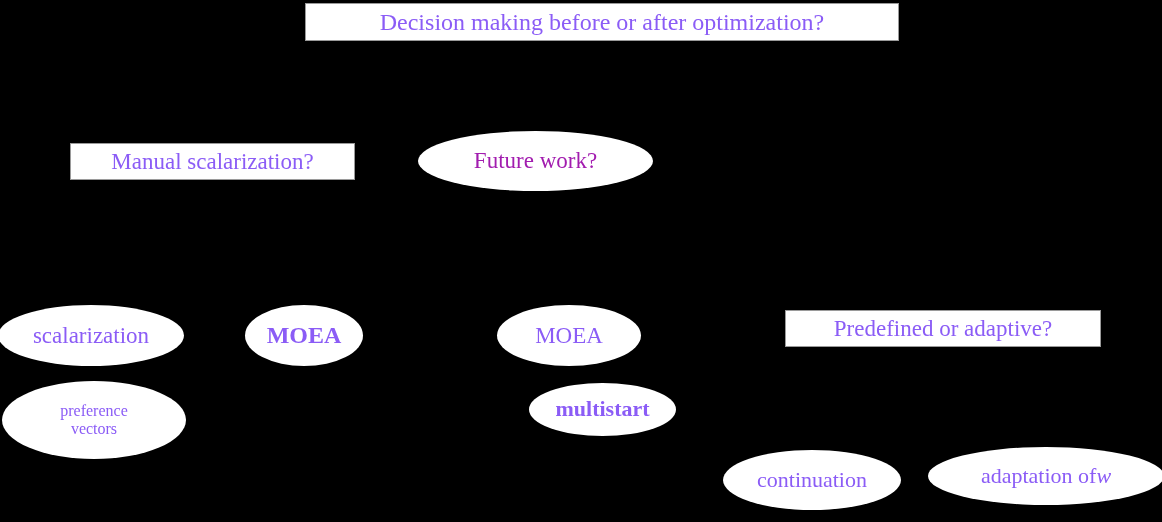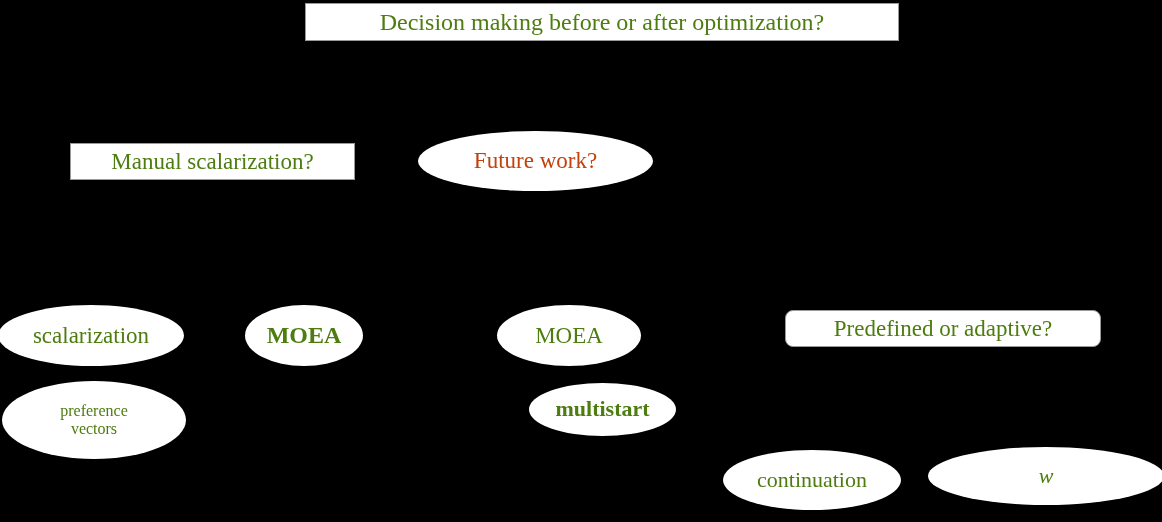--- a/index.html
+++ b/index.html
@@ -15,68 +15,68 @@
     overflow: hidden;
     font-family: "Liberation Serif", "DejaVu Serif", serif;
   }
   .node {
     position: absolute;
     display: flex;
     align-items: center;
     justify-content: center;
     text-align: center;
     box-sizing: border-box;
-    color: #4d7c0f;
+    color: #8b5cf6;
     line-height: 1.12;
     white-space: pre-line;
   }
   
   .rect {
     background: #ffffff;
     border: 1px solid #9a9a9a;
   }
   
   .ellipse {
     background: #ffffff;
     border-radius: 50%;
   }
   
   .ellipse-dotted {
     background: #ffffff;
     border-radius: 50%;
     border: 2px dotted #ffffff;
   }
   .bold { font-weight: bold; }
-  .muted { color: #c2410c; }
+  .muted { color: #a21caf; }
   .ital { font-style: italic; }
 </style>
 </head>
 <body>
 
 <div id="canvas">
 
   <div class="node rect" style="left:305px; top:3px; width:594px; height:38px; font-size:24px;">Decision making before or after optimization?</div>
 
   <div class="node rect" style="left:70px; top:143px; width:285px; height:37px; font-size:23px;">Manual scalarization?</div>
 
   <div class="node ellipse-dotted muted" style="left:418px; top:131px; width:235px; height:60px; font-size:23px;">Future work?</div>
 
 
   <div class="node ellipse" style="left:-2px; top:305px; width:186px; height:61px; font-size:23px;">scalarization</div>
 
   <div class="node ellipse bold" style="left:245px; top:305px; width:118px; height:61px; font-size:24px;">MOEA</div>
 
   <div class="node ellipse" style="left:497px; top:305px; width:144px; height:61px; font-size:23px;">MOEA</div>
 
-  <div class="node rect" style="left:785px; top:310px; width:316px; height:37px; font-size:23px;border-radius:8px;">Predefined or adaptive?</div>
+  <div class="node rect" style="left:785px; top:310px; width:316px; height:37px; font-size:23px;">Predefined or adaptive?</div>
 
   <div class="node ellipse-dotted" style="left:2px; top:381px; width:184px; height:78px; font-size:16px;">preference
 vectors</div>
 
   <div class="node ellipse-dotted" style="left:529px; top:383px; width:147px; height:53px; font-size:22px;font-weight:bold;">multistart</div>
 
   <div class="node ellipse" style="left:723px; top:450px; width:178px; height:60px; font-size:22px;">continuation</div>
 
   <div class="node ellipse-dotted" style="left:928px; top:447px; width:236px; height:58px; font-size:22px;">
-    <span class="ital">w</span>
+    <span>adaptation of </span><span class="ital">w</span>
   </div>
 
 </div>
 
 </body></html>

